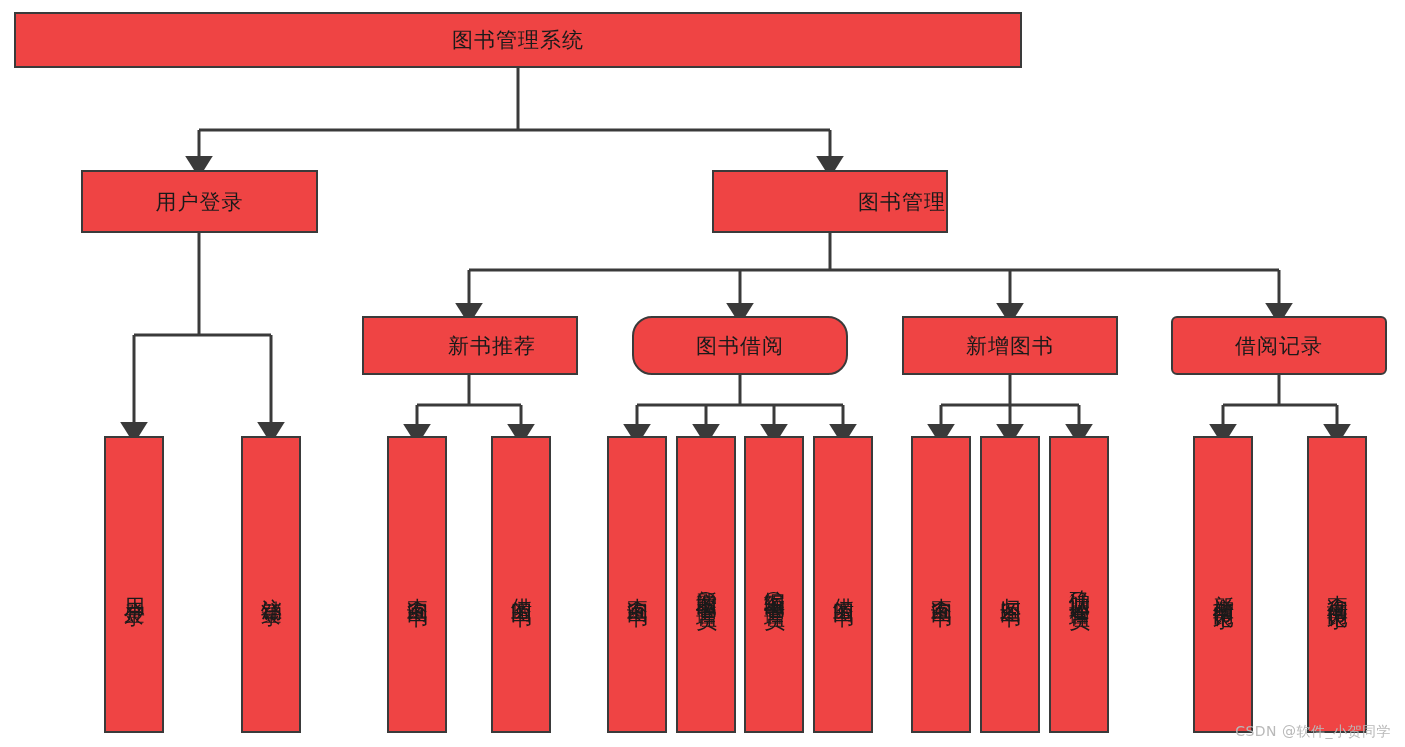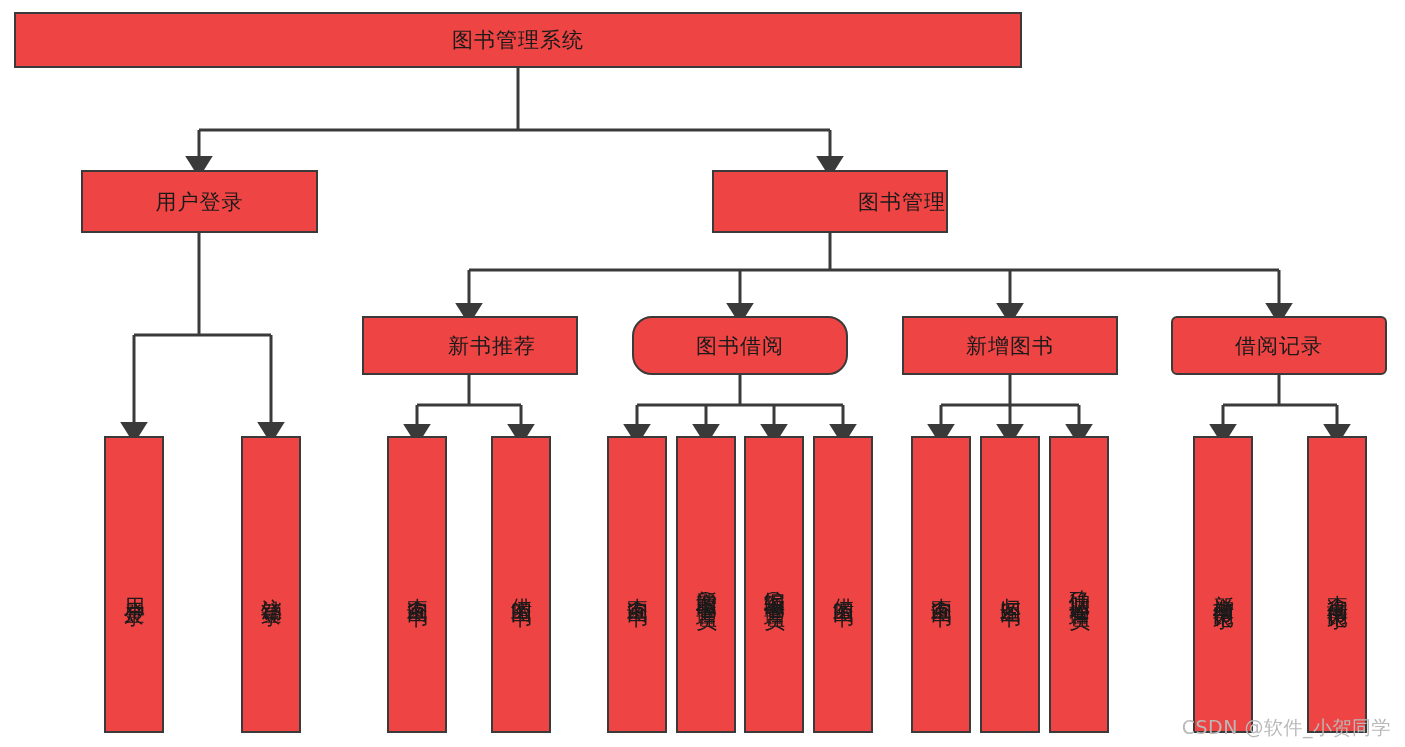--- a/index.html
+++ b/index.html
@@ -49,21 +49,21 @@
   }
   .node.leaf .txt {
     writing-mode: vertical-rl;
     text-orientation: upright;
     display: block;
   }
   .watermark {
     position: absolute;
     right: 14px;
     bottom: 6px;
-    font-size: 19px;
+    font-size: 14px;
     color: #b9b9b9;
     letter-spacing: 0.5px;
     white-space: nowrap;
   }
 </style>
 </head>
 <body>
 
 <div id="canvas">
 

